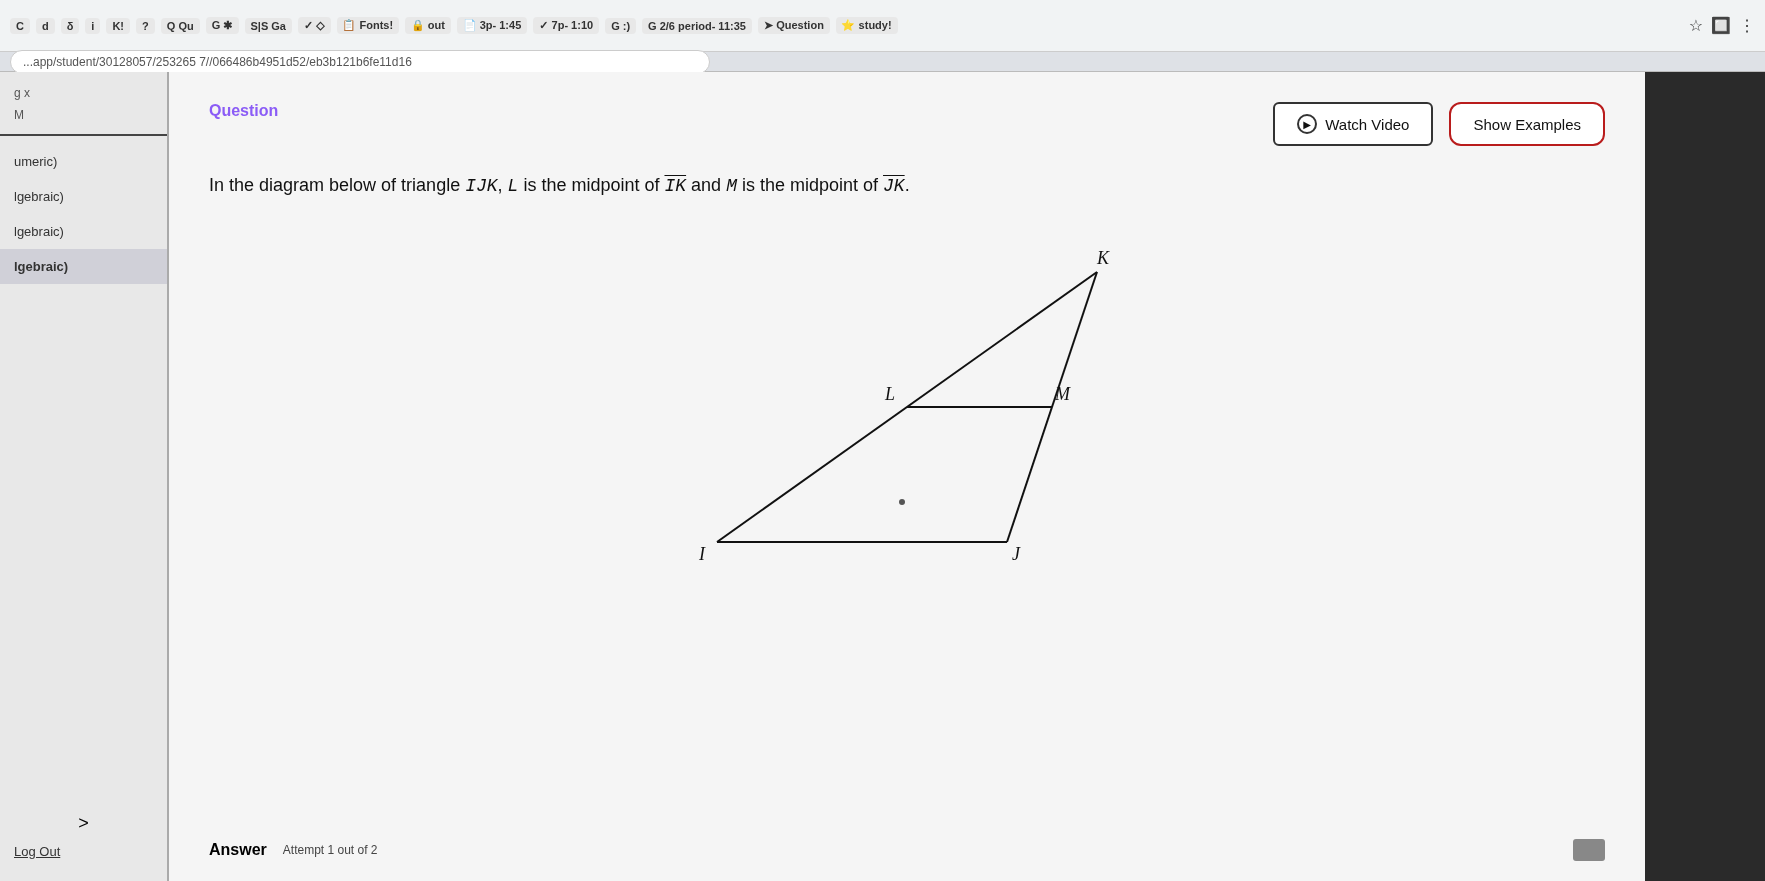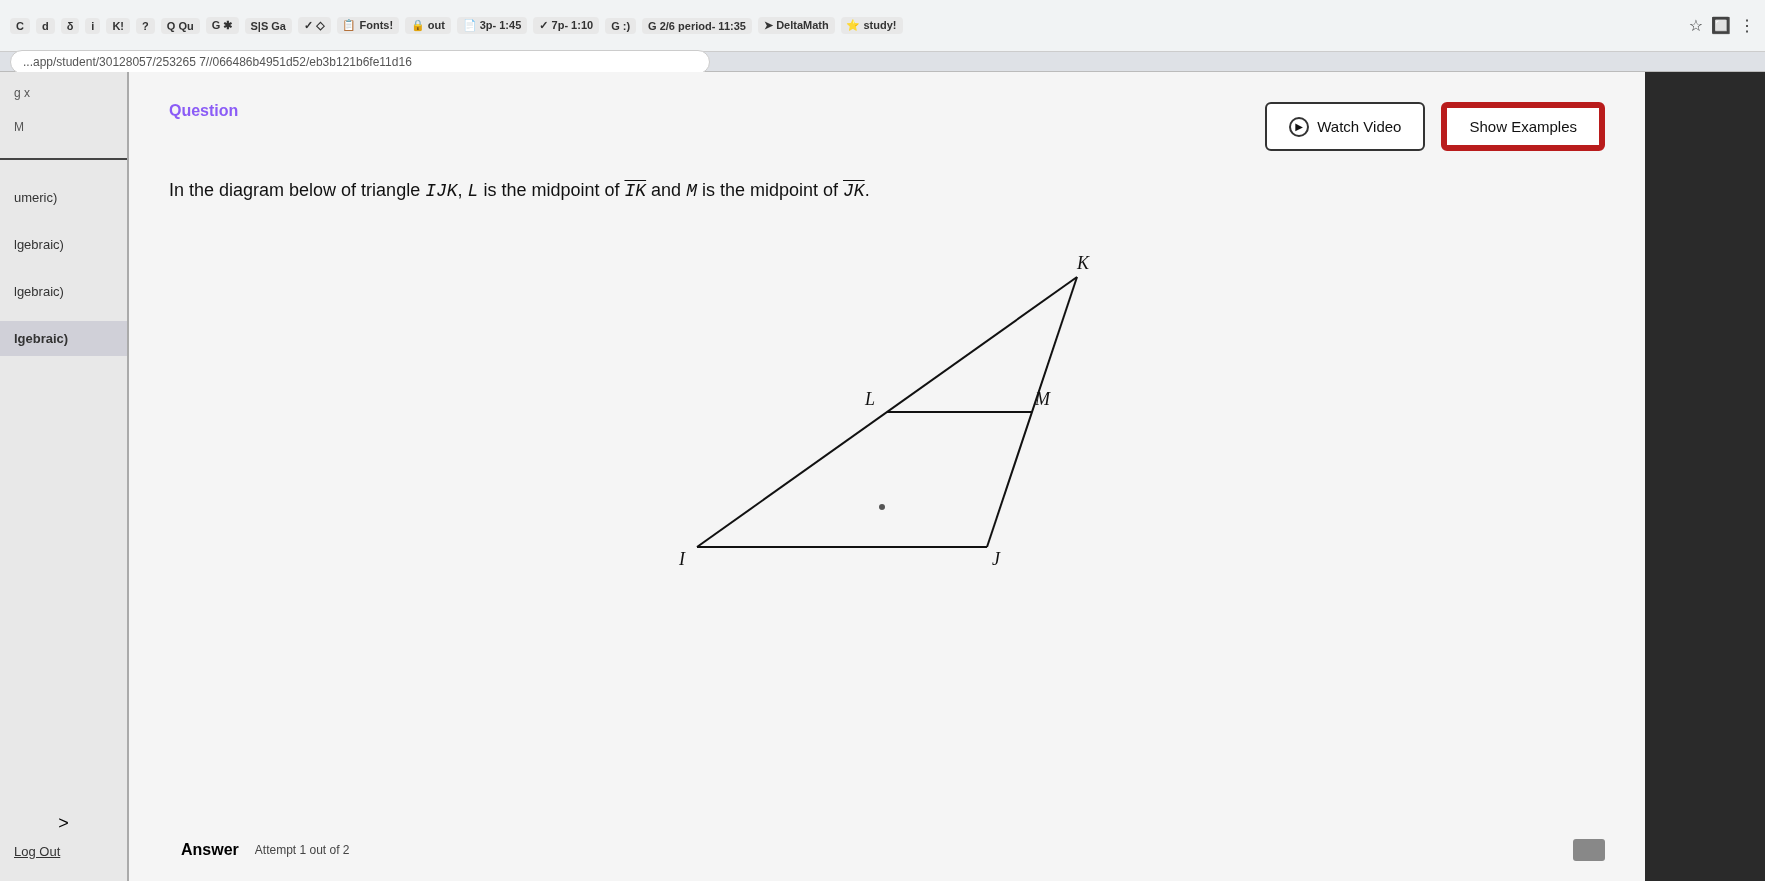--- a/index.html
+++ b/index.html
@@ -60,28 +60,27 @@
 
     
     .main-area {
       display: flex;
       flex: 1;
       background: #c8c8c8;
     }
 
     
     .sidebar {
-      width: 129px;
+      width: 169px;
       background: #e8e8e8;
       border-right: 2px solid #aaa;
       padding: 10px 0;
       display: flex;
       flex-direction: column;
       flex-shrink: 0;
-      gap: 12px;
     }
     .sidebar-item {
       padding: 10px 14px;
       font-size: 13px;
       color: #333;
       cursor: pointer;
       white-space: nowrap;
     }
     .sidebar-item.active {
       background: #d0d0d8;
@@ -150,22 +149,22 @@
       width: 20px;
       height: 20px;
       border-radius: 50%;
       border: 2px solid #333;
       display: flex;
       align-items: center;
       justify-content: center;
       font-size: 10px;
     }
     .show-examples-btn {
-      border: 6px solid #b91c1c;
-      border-radius: 6px;
+      border: 2px solid #b91c1c;
+      border-radius: 12px;
       padding: 10px 22px;
       font-size: 15px;
       font-weight: 500;
       background: white;
       cursor: pointer;
       color: #111;
     }
 
     
     .question-text {
@@ -187,21 +186,21 @@
     .diagram-container {
       display: flex;
       justify-content: center;
       margin: 10px 0 30px 0;
     }
 
     
     .answer-section {
       position: absolute;
       bottom: 20px;
-      left: 52px;
+      left: 40px;
       right: 40px;
       font-size: 16px;
       font-weight: bold;
       display: flex;
       align-items: center;
       gap: 16px;
     }
     .attempt-text {
       font-weight: normal;
       font-size: 12px;
@@ -235,21 +234,21 @@
   <span class="toolbar-icon">Q Qu</span>
   <span class="toolbar-icon">G ✱</span>
   <span class="toolbar-icon">S|S Ga</span>
   <span class="toolbar-icon">✓ ◇</span>
   <span class="toolbar-icon">📋 Fonts!</span>
   <span class="toolbar-icon">🔒 out</span>
   <span class="toolbar-icon">📄 3p- 1:45</span>
   <span class="toolbar-icon">✓ 7p- 1:10</span>
   <span class="toolbar-icon">G :)</span>
   <span class="toolbar-icon">G 2/6 period- 11:35</span>
-  <span class="toolbar-icon">➤ DeltaMath</span>
+  <span class="toolbar-icon">➤ Question</span>
   <span class="toolbar-icon">⭐ study!</span>
   <span style="margin-left:auto; display:flex; gap:8px; align-items:center;">
     <span style="font-size:16px; cursor:pointer;">☆</span>
     <span style="font-size:16px; cursor:pointer;">🔲</span>
     <span style="font-size:16px; cursor:pointer;">⋮</span>
   </span>
 </div>
 
 <div class="browser-tab-bar">
   <div class="url-bar">...app/student/30128057/253265 7//066486b4951d52/eb3b121b6fe11d16</div>

